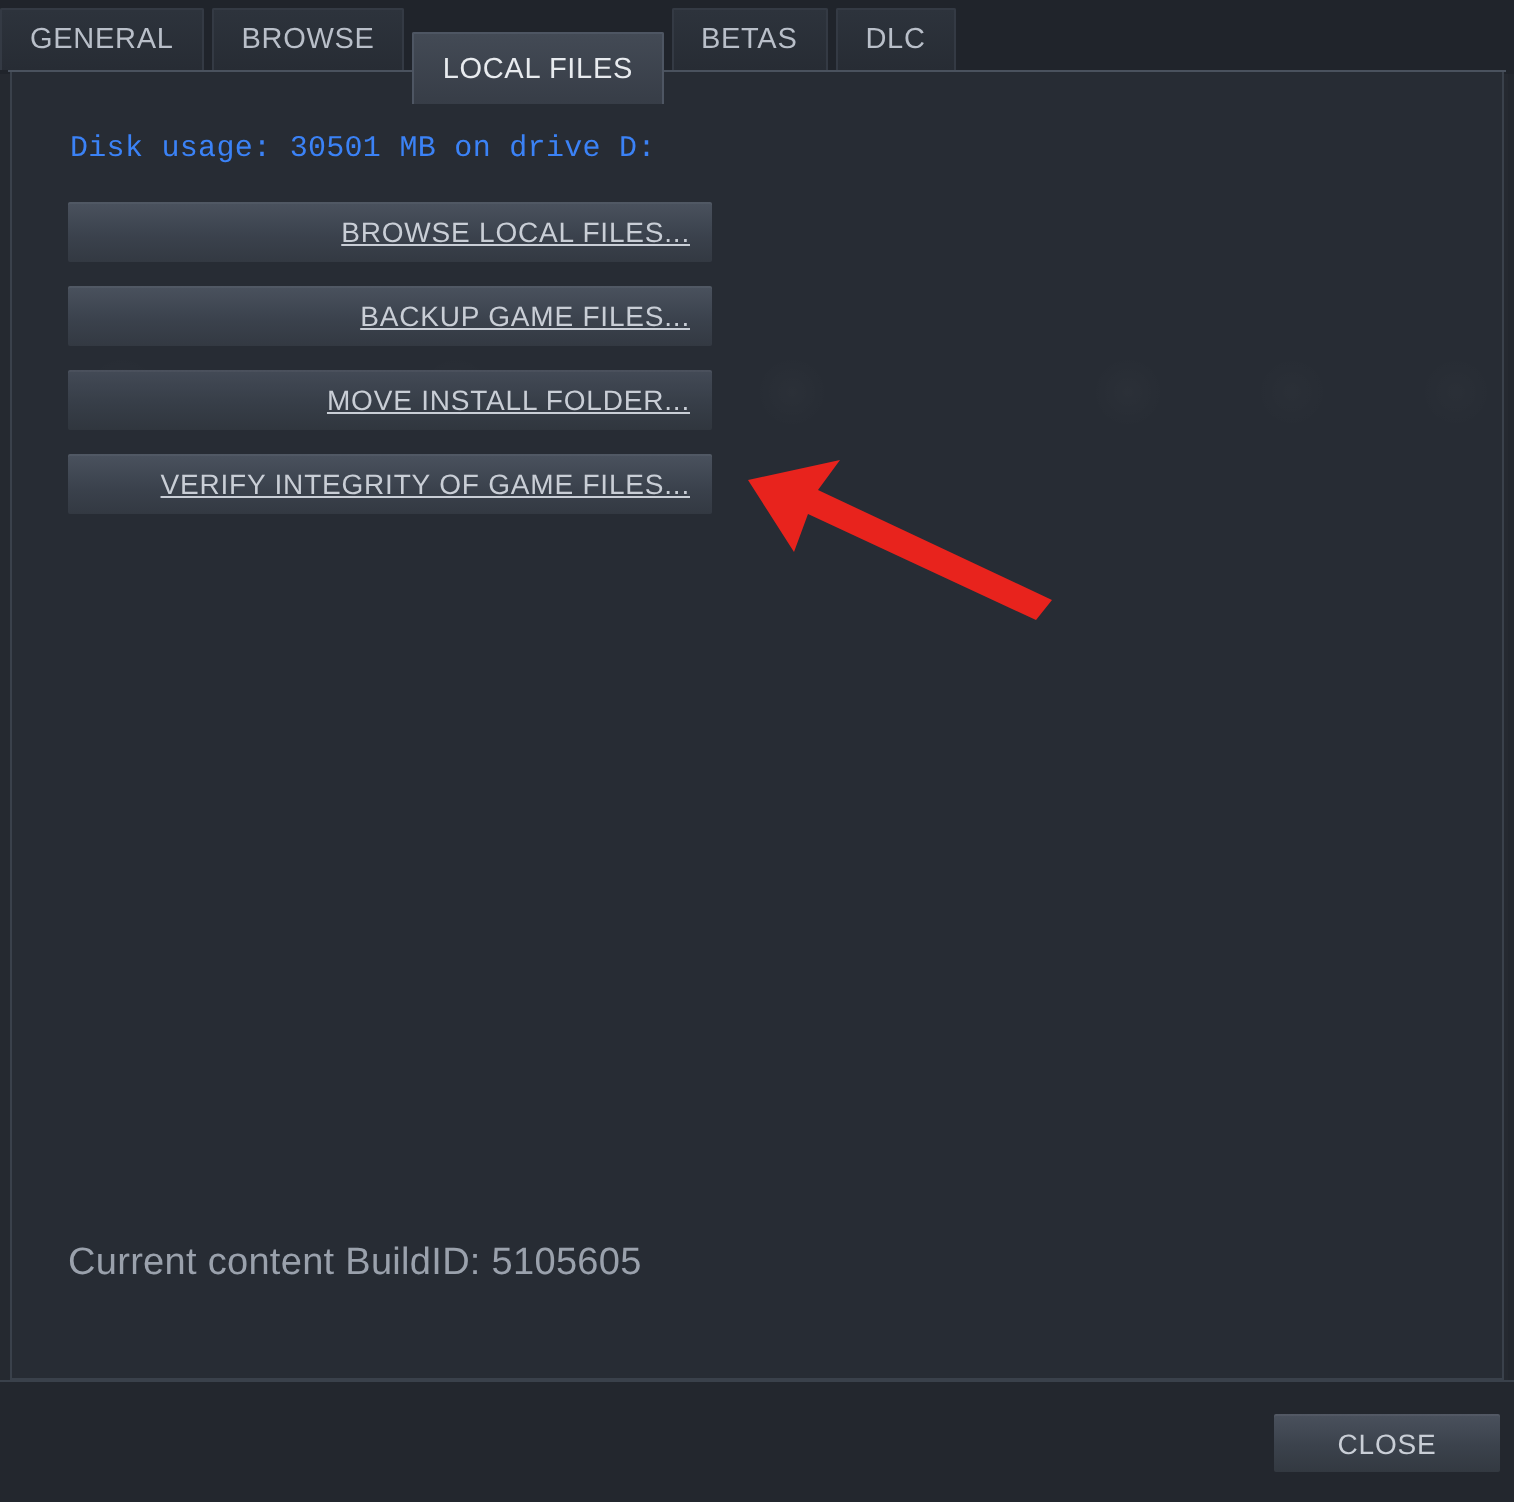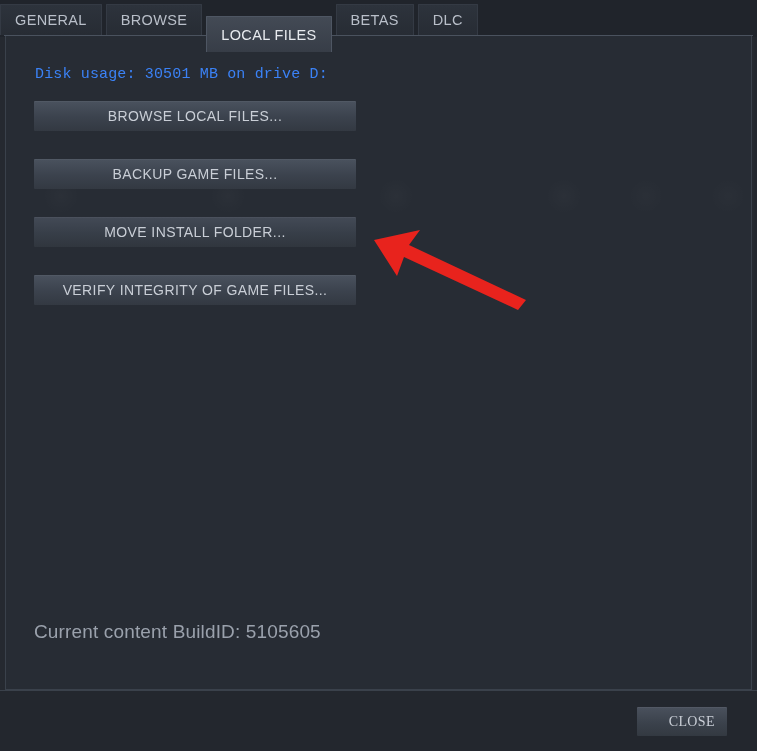--- a/index.html
+++ b/index.html
@@ -128,35 +128,36 @@
     position: absolute;
     left: 28px;
     top: 65px;
     width: 322px;
   }
   .action-btn {
     display: block;
     box-sizing: border-box;
     width: 322px;
     height: 30px;
-    margin-bottom: 28px;
+    margin-bottom: 12px;
     padding: 0 11px;
     line-height: 29px;
-    text-align: center;
+    text-align: right;
     font-family: "Liberation Sans", sans-serif;
     font-size: 14px;
     letter-spacing: .4px;
     color: #c9ced6;
     background: linear-gradient(180deg, #4a525e 0%, #3b424d 55%, #333942 100%);
     border: none;
     border-radius: 1px;
     box-shadow: inset 0 1px 0 rgba(255,255,255,0.045);
     white-space: nowrap;
     overflow: hidden;
     cursor: pointer;
+    text-decoration: underline;
   }
   .action-btn.dim {
     background: linear-gradient(180deg, #434a56 0%, #373e48 55%, #30363e 100%);
   }
 
   .buildid {
     position: absolute;
     left: 28px;
     top: 585px;
     font-size: 19px;
@@ -183,27 +184,27 @@
     top: 690px;
     width: 757px;
     height: 61px;
     background: #23272e;
     border-top: 1px solid #3a414b;
   }
   .close-btn {
     position: absolute;
     left: 637px;
     top: 16px;
-    width: 90px;
+    width: 113px;
     height: 29px;
     box-sizing: border-box;
-    font-family: Liberation Serif, serif;
+    font-family: Liberation Sans, sans-serif;
     font-size: 14px;
     letter-spacing: .4px;
-    text-align: right;
+    text-align: center;
     padding: 0 12px;
     color: #c9ced6;
     background: linear-gradient(180deg, #4a515d 0%, #3b424c 55%, #333941 100%);
     border: none;
     border-radius: 1px;
     box-shadow: inset 0 1px 0 rgba(255,255,255,0.05);
     cursor: pointer;
   }
 </style>
 </head>

